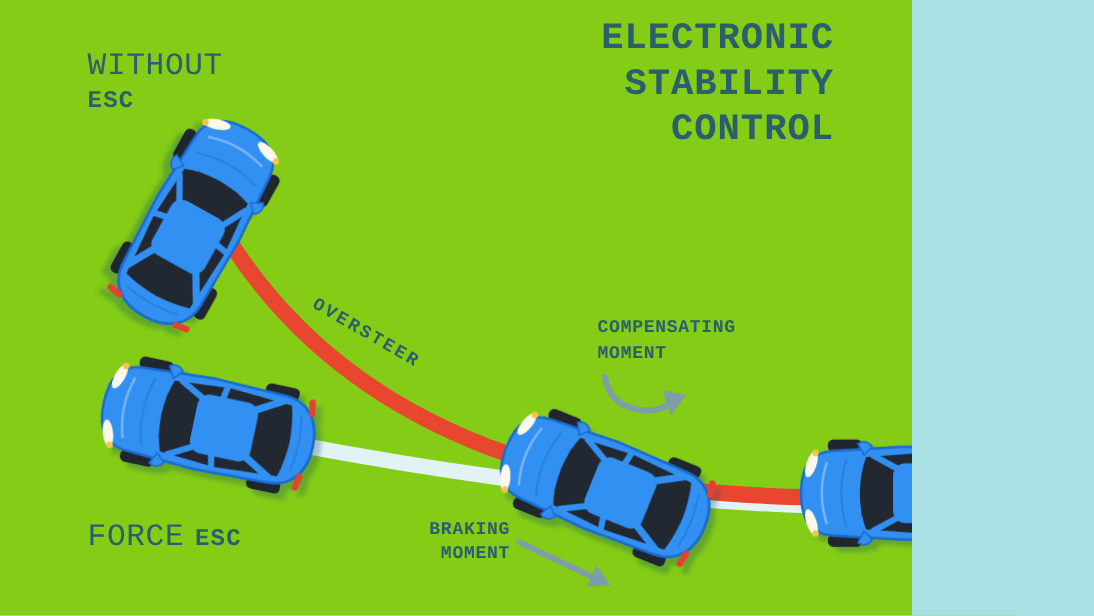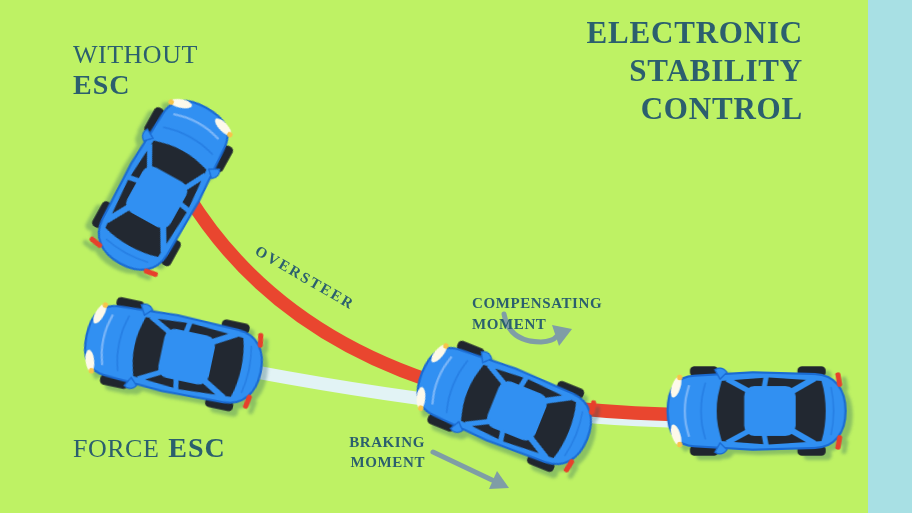--- a/index.html
+++ b/index.html
@@ -1,46 +1,46 @@
 <!DOCTYPE html>
 <html><head>
 <meta charset="utf-8">
 <style>
   html,body{margin:0;padding:0;background:#a8e0e4;}
   .stage{
-    position:relative;width:868px;height:513px;overflow:hidden;
-    background:#bef264;
-    font-family:Liberation Serif, serif;
+    position:relative;width:760px;height:513px;overflow:hidden;
+    background:#84cc16;
+    font-family:Liberation Mono, monospace;
     color:#2b5f6e;
   }
   .stage svg{position:absolute;left:0;top:0;}
   .label{position:absolute;color:#2b5f6e;}
   .pre{white-space:pre-line;}
 
   .title{
     right:65px;top:14px;
     font-size:31px;font-weight:800;line-height:38px;
     letter-spacing:0.8px;text-align:right;
   }
   .corner{left:73px;font-size:26px;letter-spacing:0.5px;}
-  .corner .strong{font-weight:700;font-size:28px;letter-spacing:1px;}
+  .corner .strong{font-weight:700;font-size:20px;letter-spacing:1px;}
   .without{top:40px;line-height:30px;}
   .without .prefix{display:block;font-weight:400;}
   .without .strong{display:block;}
   .withesc{top:432px;}
   .withesc .prefix{font-weight:400;margin-right:9px;}
 
   .oversteer{
     left:305px;top:278px;
     transform:translate(-50%,-50%) rotate(30deg);
     font-size:15px;font-weight:700;letter-spacing:2.2px;
   }
   .compensating{
-    left:472px;top:263px;
-    font-size:15px;font-weight:700;letter-spacing:0.6px;line-height:21px;margin-top:30px;
+    left:498px;top:263px;
+    font-size:15px;font-weight:700;letter-spacing:0.6px;line-height:21px;
   }
   .braking{
     left:260px;top:432px;width:165px;text-align:right;
     font-size:15px;font-weight:700;letter-spacing:0.6px;line-height:20px;
   }
 
   .car-use{filter:drop-shadow(-5px 7px 2px rgba(21,80,94,0.30));}
 </style>
 </head>
 <body>

